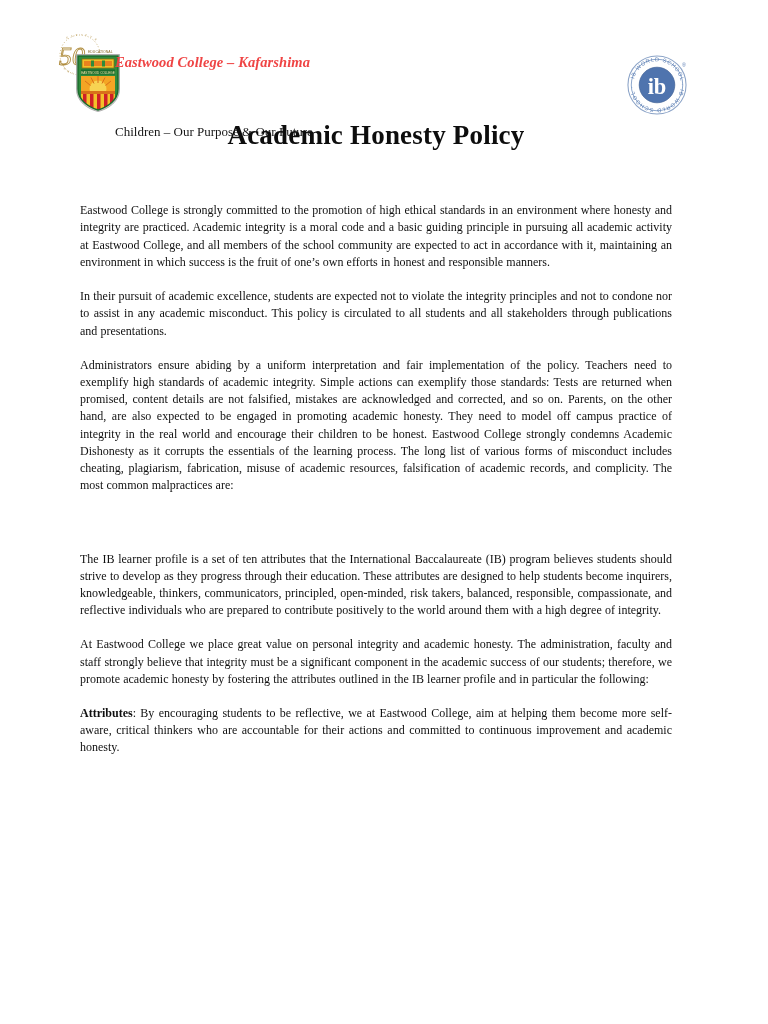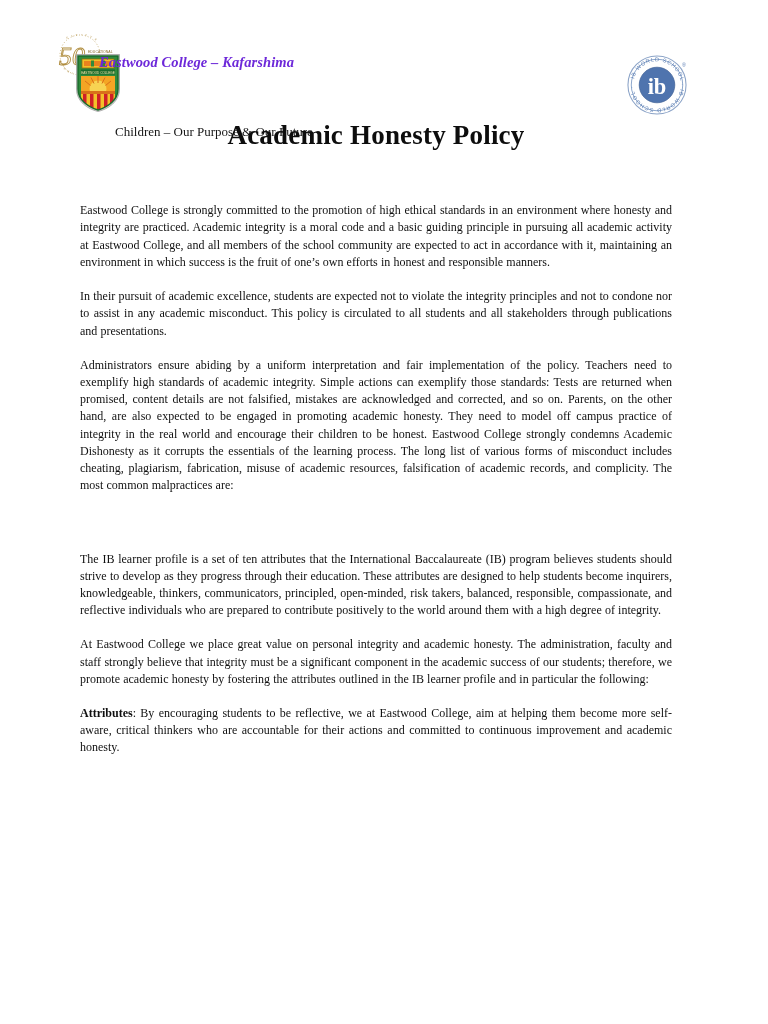--- a/index.html
+++ b/index.html
@@ -54,27 +54,27 @@
   }
   .shield {
     position: absolute;
     left: 19px;
     top: 20px;
     width: 44px;
     height: 58px;
   }
   .school-name {
     position: absolute;
-    left: 42px;
+    left: 58px;
     top: 20px;
     font-family: "Liberation Serif", "DejaVu Serif", serif;
     font-weight: bold;
     font-style: italic;
     font-size: 14.5px;
-    color: #6d28d9;
+    color: #ef4444;
     letter-spacing: 0.1px;
     white-space: nowrap;
   }
   .tagline {
     position: absolute;
     left: 58px;
     top: 50px;
     font-family: "Liberation Serif", "DejaVu Serif", serif;
     font-size: 13px;
     color: #161616;

